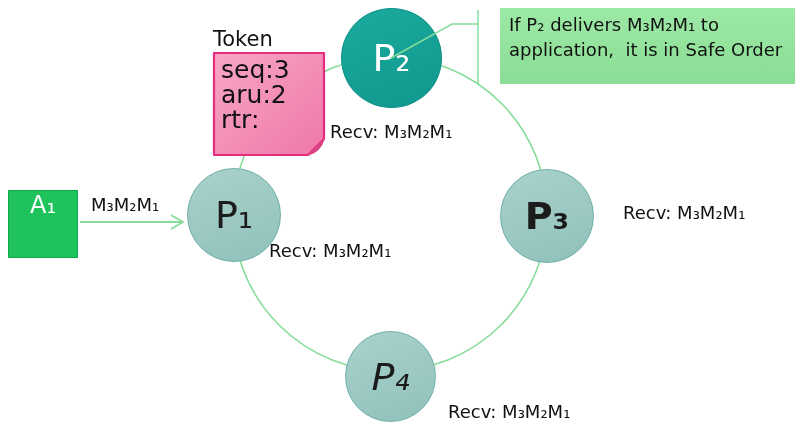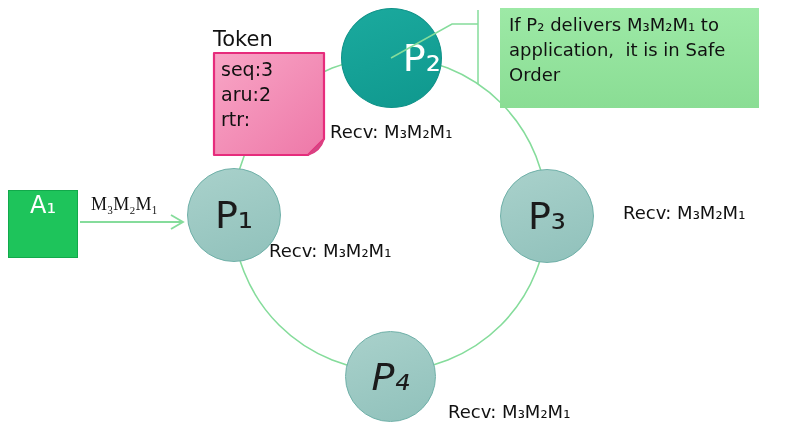--- a/index.html
+++ b/index.html
@@ -16,51 +16,51 @@
     position:absolute; border-radius:50%;
     display:flex; align-items:center; justify-content:center;
     box-sizing:border-box;
   }
   .p-light {
     background:linear-gradient(160deg,#a9d1cb 0%,#90c1bb 100%);
     border:1.5px solid #6fb0a8; color:#1b1b1b;justify-content:center;
   }
   .p-dark {
     background:linear-gradient(160deg,#1baa9e 0%,#0f988e 100%);
-    border:1.5px solid #0d9187; color:#ffffff;justify-content:flex-end;
+    border:1.5px solid #0d9187; color:#ffffff;
   }
   .p1 { left:187px; top:168px; width:94px; height:94px; }
   .p2 { left:341px; top:8px;  width:101px; height:100px; }
-  .p3 { left:500px; top:169px; width:94px; height:94px; }
+  .p3 { left:500px; top:169px; width:94px; height:94px;font-weight:bold; }
   .p4 { left:345px; top:331px; width:91px; height:91px;font-style:italic; }
   .p-label { font-size:38px; line-height:1; }
 
   
   .app-box {
     position:absolute; left:8px; top:190px; width:70px; height:68px;
     background:#1ec45b; border:1.5px solid #12a94b; box-sizing:border-box;
     display:flex; justify-content:center;
     color:#ffffff; font-size:24px;
   }
 
   
   .label { position:absolute; white-space:nowrap; }
-  .msg-label   { left:91px;  top:194px; font-size:18px;font-family:Liberation Serif, serif; }
+  .msg-label   { left:91px;  top:194px; font-size:18px; }
   .token-title { left:213px; top:27px;  width:112px; font-size:21px; }
-  .token-fields{ left:221px; top:57px;  font-size:19px; line-height:25px; }
+  .token-fields{ left:221px; top:57px;  font-size:25px; line-height:25px; }
   .token-fields div { white-space:nowrap; }
   .recv { position:absolute; font-size:18px; white-space:nowrap; }
   .recv-p1 { left:269px; top:240px; }
   .recv-p2 { left:330px; top:121px; }
   .recv-p3 { left:623px; top:202px; }
   .recv-p4 { left:448px; top:401px; }
 
   
   .callout {
-    position:absolute; left:500px; top:8px; width:259px; min-height:76px;
+    position:absolute; left:500px; top:8px; width:295px; min-height:76px;
     box-sizing:border-box; padding:4px 9px 21px 9px;
     background:linear-gradient(180deg,#9de9a6 0%,#8add94 100%);
     font-size:18px; line-height:25px; white-space:pre-wrap;
   }
 </style>
 </head>
 <body>
 
 <div class="stage">
 

